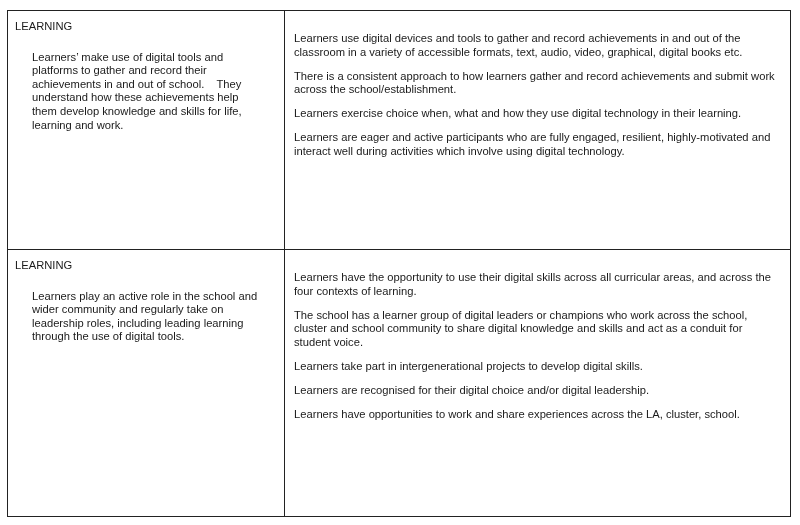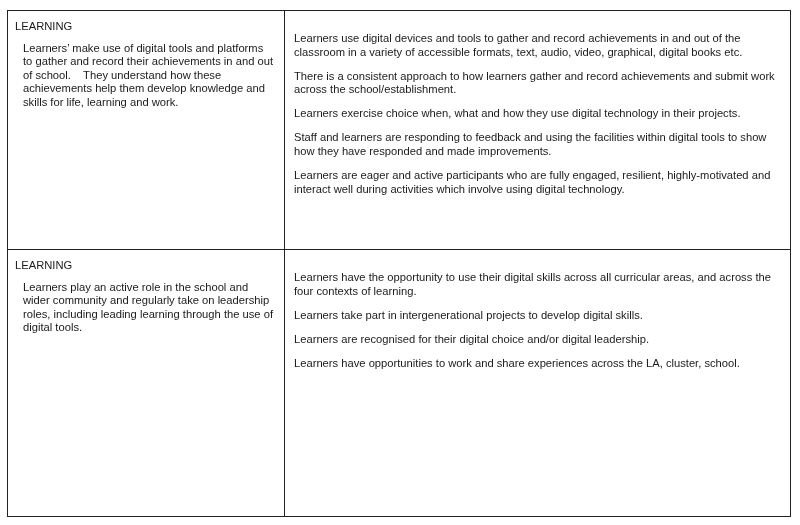--- a/index.html
+++ b/index.html
@@ -54,21 +54,21 @@
       padding: 12px 8px 0 9px;
       font-size: 11.2px;
       line-height: 13.6px;
     }
     .heading {
       margin: 0 0 3px 0;
       font-weight: normal;
       font-size: 11.2px;
     }
     .desc {
-      margin: 8px;
+      margin: 17px;
       white-space: pre-wrap;
     }
     .criteria {
       margin: 0;
       padding: 0;
       list-style: none;
     }
     .criteria li {
       margin: 0 0 10.5px 0;
     }
@@ -80,35 +80,35 @@
 
   <div class="row r1">
     <div class="cell-left">
       <p class="heading">LEARNING</p>
       <p class="desc">Learners’ make use of digital tools and platforms to gather and record their achievements in and out of school.    They understand how these achievements help them develop knowledge and skills for life, learning and work.</p>
     </div>
     <div class="cell-right">
       <ul class="criteria">
         <li>Learners use digital devices and tools to gather and record achievements in and out of the classroom in a variety of accessible formats, text, audio, video, graphical, digital books etc.</li>
         <li>There is a consistent approach to how learners gather and record achievements and submit work across the school/establishment.</li>
-        <li>Learners exercise choice when, what and how they use digital technology in their projects.</li>
-        <li>Staff and learners are responding to feedback and using the facilities within digital tools to show how they have responded and made improvements.</li>
+        <li>Learners exercise choice when, what and how they use digital technology in their learning.</li>
         <li>Learners are eager and active participants who are fully engaged, resilient, highly-motivated and interact well during activities which involve using digital technology.</li>
       </ul>
     </div>
   </div>
 
   <div class="row r2">
     <div class="cell-left">
       <p class="heading">LEARNING</p>
       <p class="desc">Learners play an active role in the school and wider community and regularly take on leadership roles, including leading learning through the use of digital tools.</p>
     </div>
     <div class="cell-right">
       <ul class="criteria">
         <li>Learners have the opportunity to use their digital skills across all curricular areas, and across the four contexts of learning.</li>
+        <li>The school has a learner group of digital leaders or champions who work across the school, cluster and school community to share digital knowledge and skills and act as a conduit for student voice.</li>
         <li>Learners take part in intergenerational projects to develop digital skills.</li>
         <li>Learners are recognised for their digital choice and/or digital leadership.</li>
         <li>Learners have opportunities to work and share experiences across the LA, cluster, school.</li>
       </ul>
     </div>
   </div>
 
 </div>
 
 </body></html>

